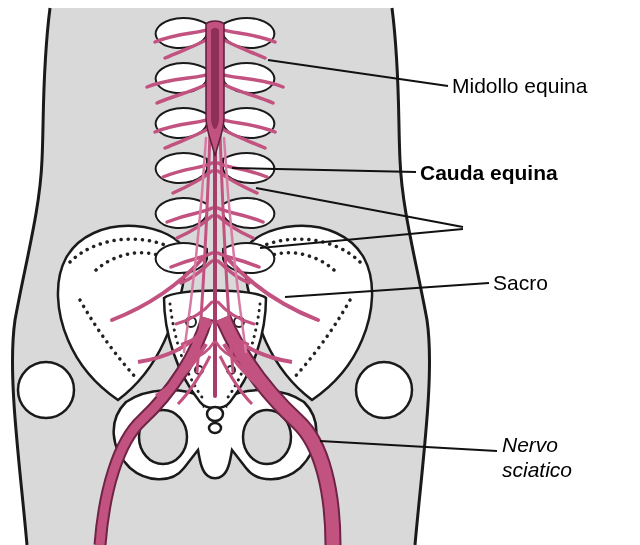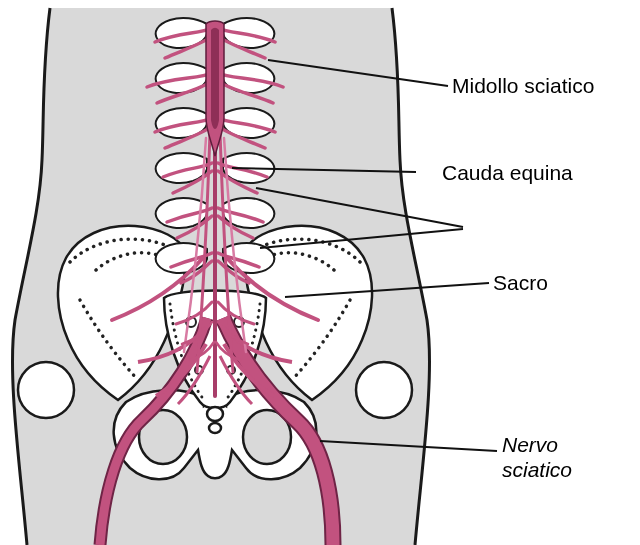--- a/index.html
+++ b/index.html
@@ -153,22 +153,22 @@
     <g stroke="#111111" stroke-width="1.8" fill="none">
       <path d="M 448 86 L 268 60"></path>
       <path d="M 416 172 L 232 168"></path>
       <path d="M 463 227 L 256 188"></path>
       <path d="M 463 229 L 260 248"></path>
       <path d="M 489 283 L 285 297"></path>
       <path d="M 497 451 L 320 441"></path>
     </g>
   </svg>
 
-  <div class="label" style="left:452px;top:73px;">Midollo sciatico</div>
+  <div class="label" style="left:452px;top:73px;">Midollo equina</div>
 
-  <div class="label" style="left:442px;top:160px;">Cauda equina</div>
+  <div class="label" style="left:420px;top:160px;font-weight:bold;">Cauda equina</div>
 
 
   <div class="label" style="left:493px;top:270px;">Sacro</div>
 
   <div class="label wrap" style="left:502px;top:432px;">Nervo sciatico</div>
 
 </div>
 
 </body></html>

